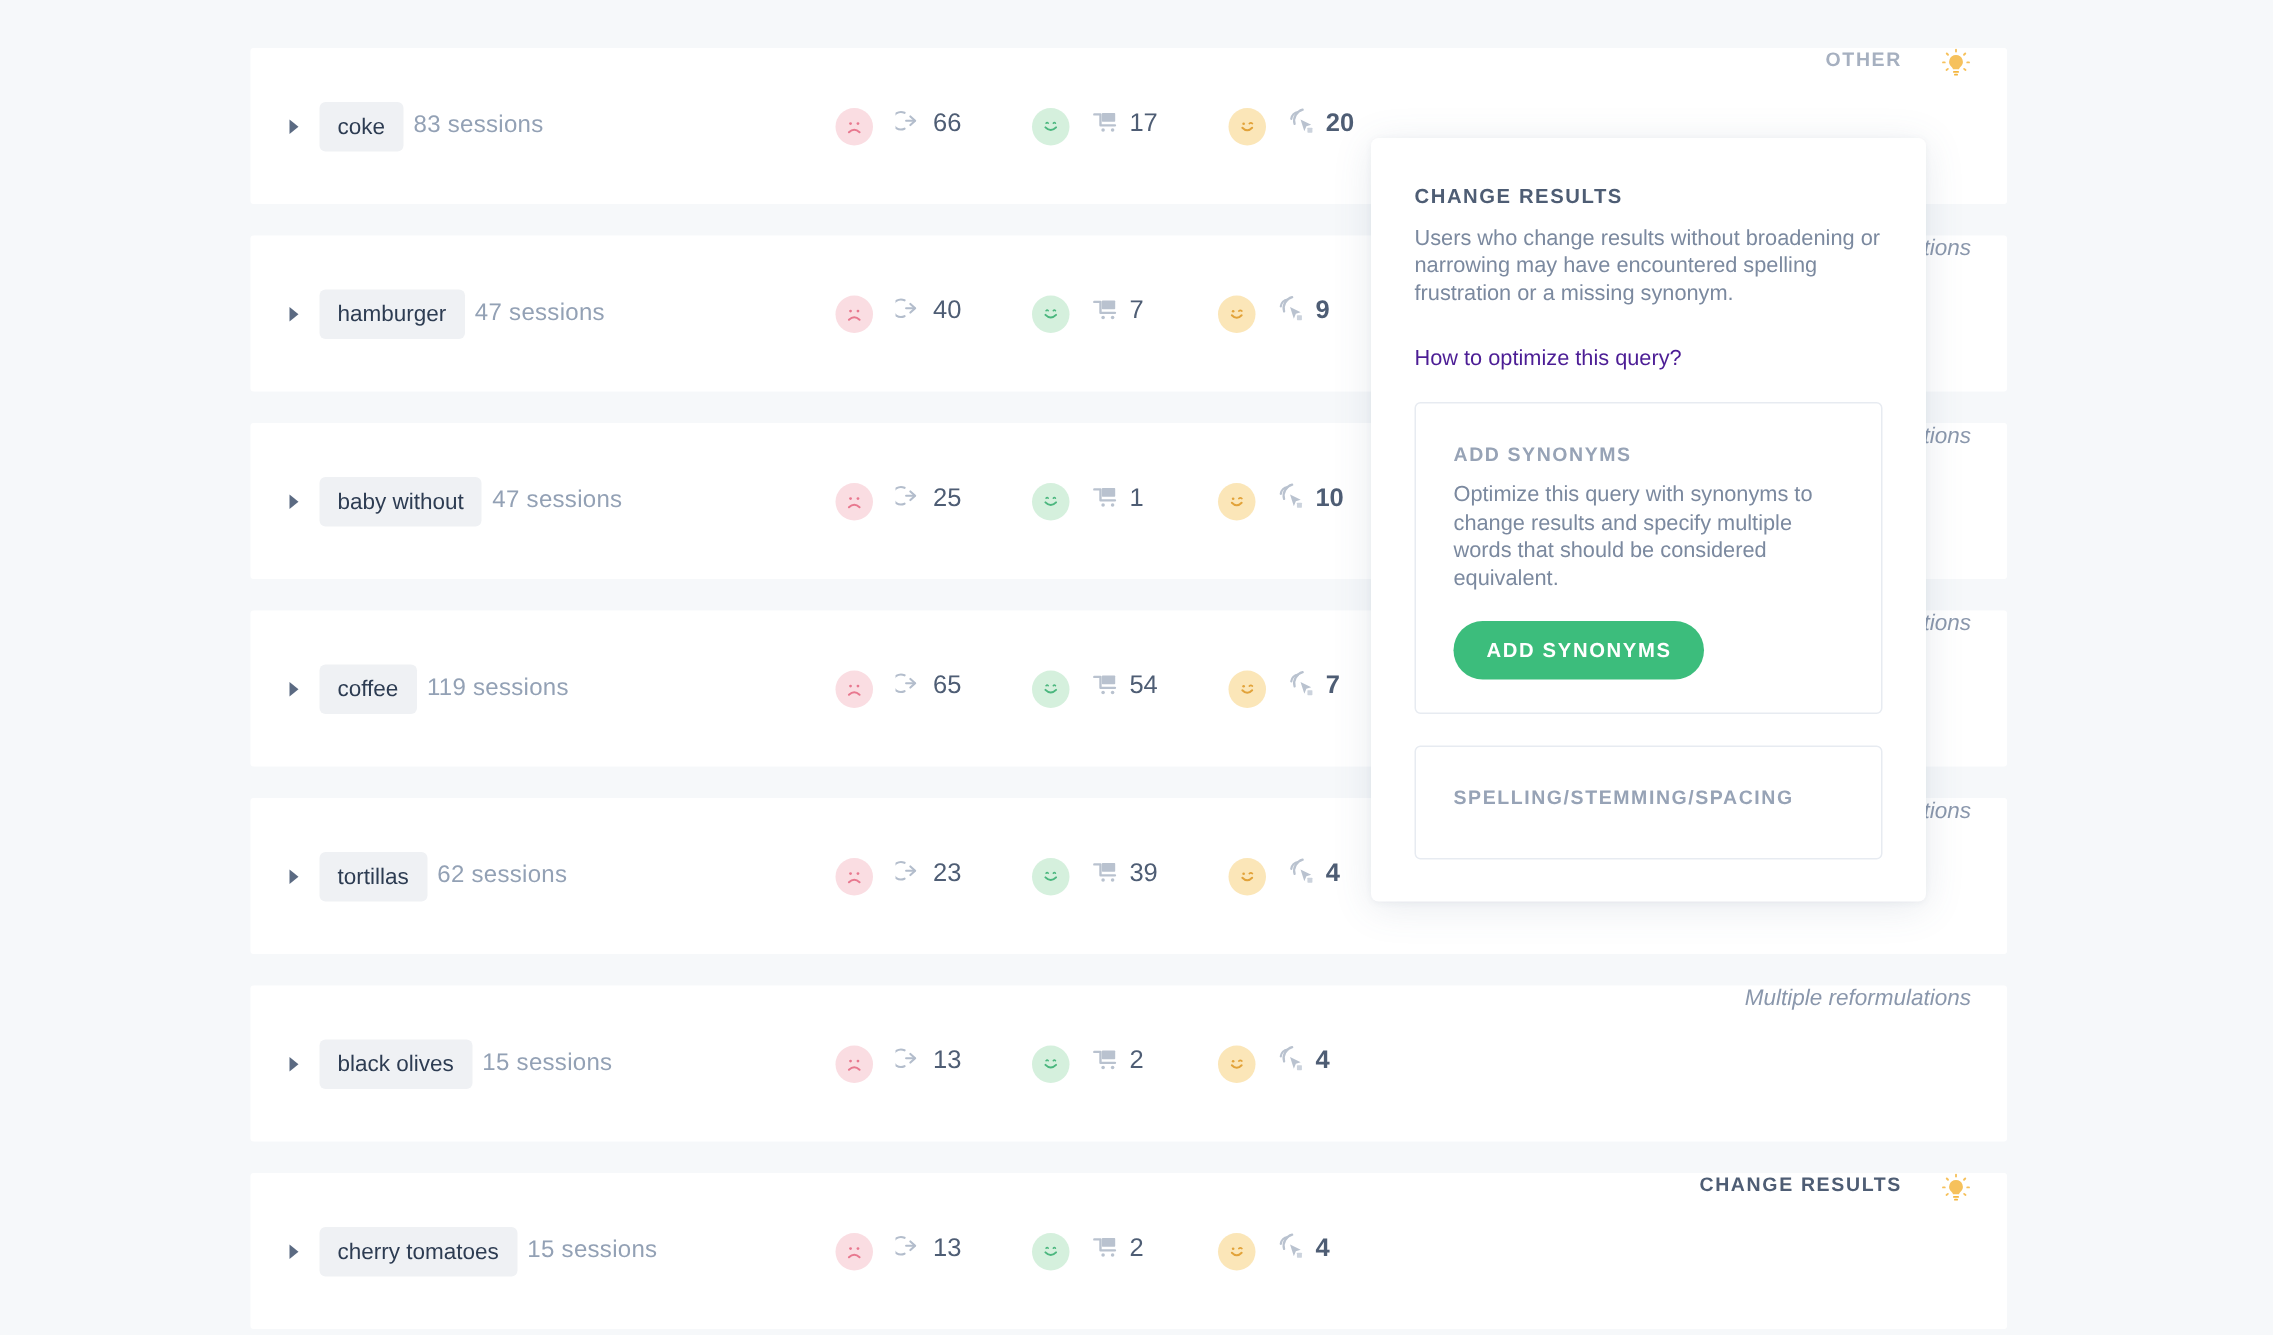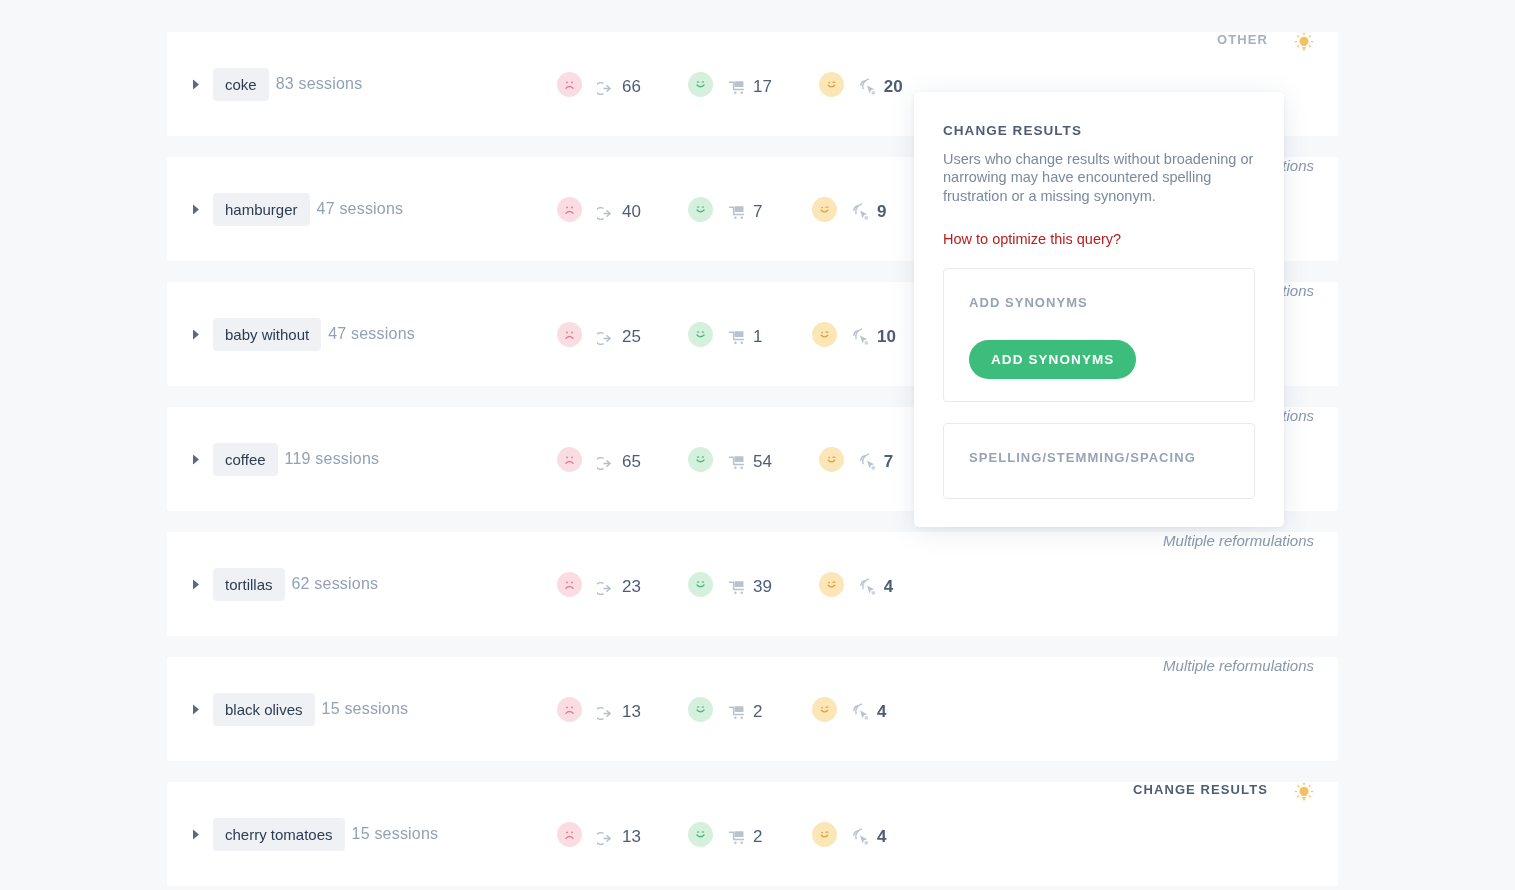--- a/index.html
+++ b/index.html
@@ -74,21 +74,21 @@
     position: absolute;
     left: 390px;
     top: 0;
     height: 104px;
     display: flex;
     align-items: center;
   }
 
   .metric {
     display: flex;
-    align-items: flex-end;
+    align-items: flex-start;
     margin-right: 47px;
   }
   .metric:last-child { margin-right: 0; font-weight: bold; }
 
   .face {
     width: 25px;
     height: 25px;
     border-radius: 50%;
     display: flex;
     align-items: center;
@@ -166,21 +166,21 @@
   }
 
   .popup-body {
     font-size: 14.5px;
     line-height: 1.27;
     color: #7b899f;
   }
 
   .popup-question {
     font-size: 14.5px;
-    color: #b91c1c;
+    color: #4c1d95;
     margin-top: 26px;
     margin-bottom: 21px;
   }
 
   .suggestion-card {
     border: 1px solid #e7ebf1;
     border-radius: 4px;
     padding: 26px 25px 22px 25px;
     margin-bottom: 21px;
   }
@@ -724,20 +724,21 @@
       </div>
     </div>
 
   <div class="insight-popup">
     <div class="popup-title">CHANGE RESULTS</div>
     <div class="popup-body">Users who change results without broadening or narrowing may have encountered spelling frustration or a missing synonym.</div>
     <div class="popup-question">How to optimize this query?</div>
 
     <div class="suggestion-card">
       <div class="suggestion-title">ADD SYNONYMS</div>
+      <div class="suggestion-body">Optimize this query with synonyms to change results and specify multiple words that should be considered equivalent.</div>
       <button class="pill-button">ADD SYNONYMS</button>
     </div>
 
     <div class="suggestion-card">
       <div class="suggestion-title">SPELLING/STEMMING/SPACING</div>
     </div>
   </div>
 
 </div>
 

